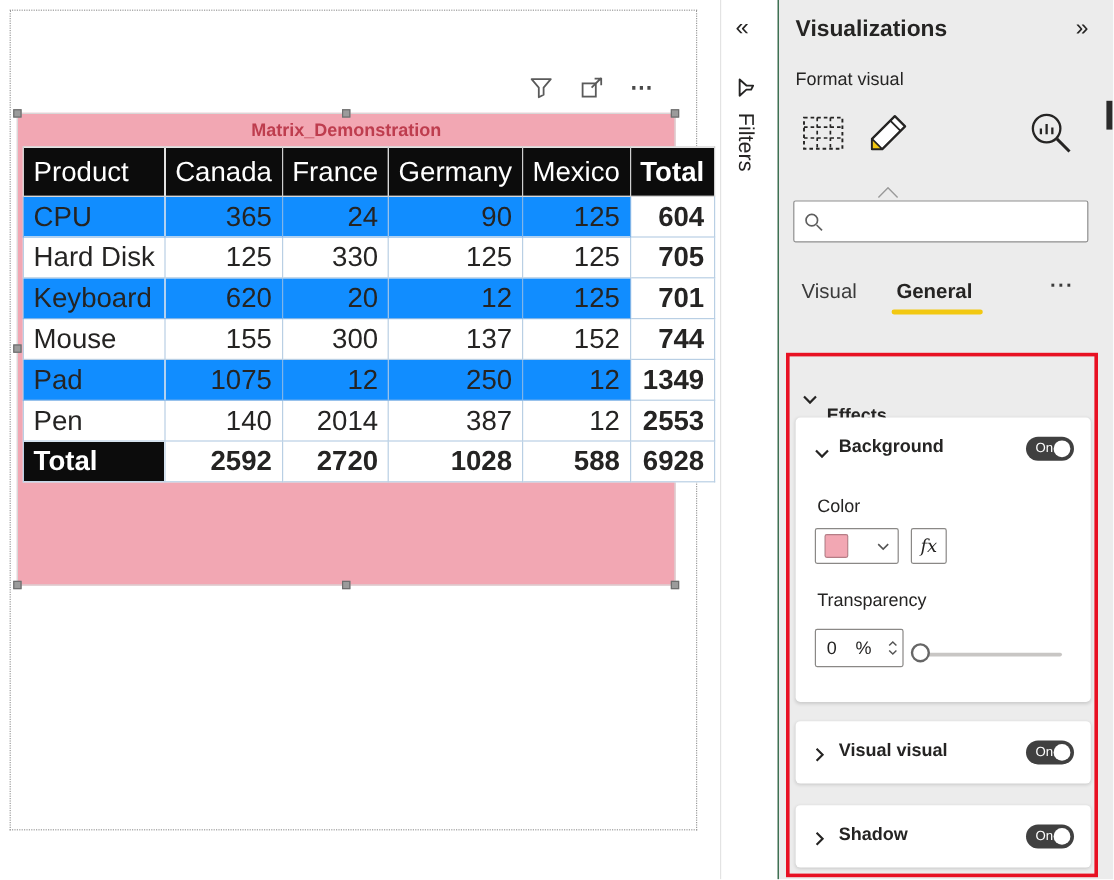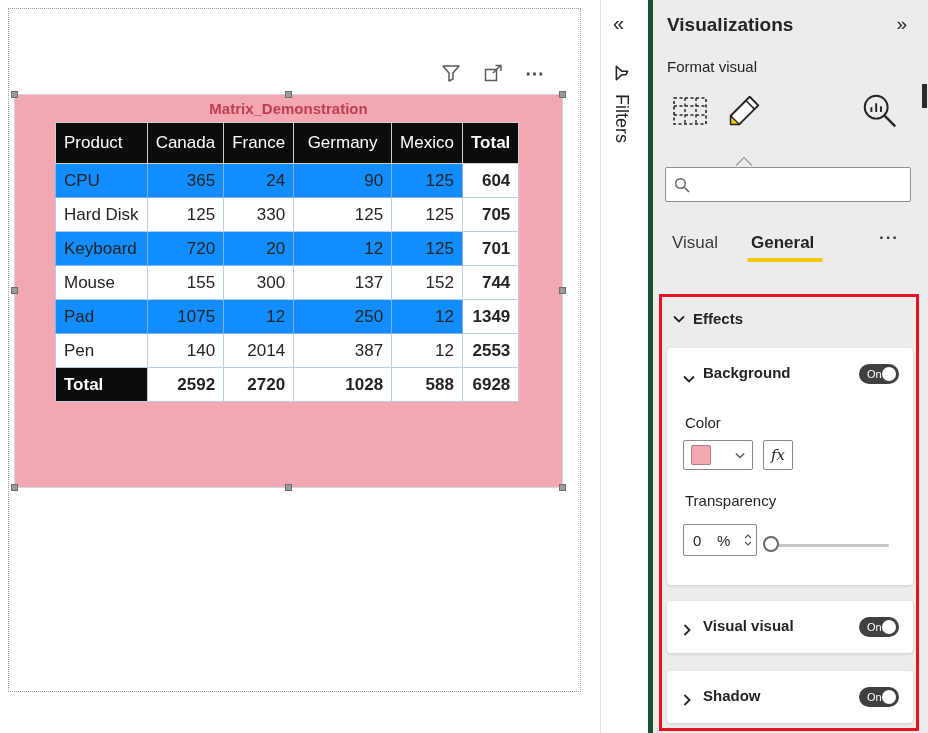--- a/index.html
+++ b/index.html
@@ -13,56 +13,56 @@
   .page-outline{position:absolute;left:8px;top:8px;width:571px;height:682px;border:1px dotted #9a9a9a;}
   .vis-toolbar{position:absolute;left:438px;top:60px;display:flex;gap:16px;align-items:center;}
   .vis-toolbar .tb{width:26px;height:26px;display:flex;align-items:center;justify-content:center;cursor:pointer;}
   .more-dots{font-size:19px;font-weight:700;color:#4a4a4a;letter-spacing:1px;}
   .visual{position:absolute;left:14px;top:94px;width:547px;height:392px;background:var(--pink);border:1px solid #d8d8d8;}
   .handle{position:absolute;width:7px;height:7px;background:#9b9b9b;border:1px solid #6e6e6e;box-sizing:border-box;}
   .h-nw{left:-4px;top:-4px}.h-n{left:calc(50% - 4px);top:-4px}.h-ne{right:-4px;top:-4px}
   .h-w{left:-4px;top:calc(50% - 4px)}.h-e{right:-4px;top:calc(50% - 4px)}
   .h-sw{left:-4px;bottom:-4px}.h-s{left:calc(50% - 4px);bottom:-4px}.h-se{right:-4px;bottom:-4px}
   .visual-title{position:absolute;top:5px;left:0;right:0;text-align:center;font-size:15px;font-weight:700;color:var(--title-red);}
-  table.matrix{position:absolute;left:4px;top:27px;border-collapse:collapse;table-layout:fixed;font-size:17px;background:#fff;margin-left:36px;}
+  table.matrix{position:absolute;left:4px;top:27px;border-collapse:collapse;table-layout:fixed;font-size:23px;background:#fff;}
   .matrix th{background:#0c0c0c;color:#fff;font-weight:400;height:40px;padding:0 8px;text-align:center;border:1px solid #cfcfcf;overflow:hidden;white-space:nowrap;}
   .matrix th.c-first{text-align:left;}
   .matrix th.c-last{font-weight:700;}
   .matrix td{height:33px;padding:0 8px;border:1px solid #b9cfe4;background:#fff;text-align:right;overflow:hidden;white-space:nowrap;}
   .matrix td.rowlabel{text-align:left;}
   .matrix tr.alt td{background:var(--row-blue);border-color:#7fb4e8;}
   .matrix tr.alt td.totcol{background:#fff;border-color:#b9cfe4;}
   .matrix td.totcol{font-weight:700;}
   .matrix tr.totalrow td{font-weight:700;}
   .matrix tr.totalrow td.rowlabel{background:#0c0c0c;color:#fff;}
   
   .filters{position:absolute;left:600px;top:0;width:47px;height:733px;background:#fff;border-left:1px solid #e3e3e3;}
   .filters .chev{position:absolute;left:12px;top:12px;font-size:20px;color:#252423;cursor:pointer;}
   .filters .f-icon{position:absolute;left:12px;top:64px;cursor:pointer;}
   .filters-label{position:absolute;left:10px;top:94px;writing-mode:vertical-rl;font-size:18px;color:#252423;}
   
-  .viz{position:absolute;left:648px;top:0;width:280px;height:733px;background:#ececec;border-left:5px solid #14532d;box-sizing:border-box;}
+  .viz{position:absolute;left:648px;top:0;width:280px;height:733px;background:#ececec;border-left:1px solid #14532d;box-sizing:border-box;}
   .viz-title{position:absolute;left:14px;top:14px;font-size:19px;font-weight:600;}
   .viz-collapse{position:absolute;right:21px;top:13px;font-size:19px;cursor:pointer;}
   .viz-sub{position:absolute;left:14px;top:58px;font-size:15px;}
   .vi{position:absolute;top:90px;width:42px;height:42px;display:flex;align-items:center;justify-content:center;cursor:pointer;}
   .vi1{left:16px}.vi2{left:70px}.vi3{left:206px}
   .scroll-thumb{position:absolute;right:1px;top:84px;width:5px;height:24px;background:#2b2b2b;}
   .caret-notch{position:absolute;left:82px;top:152px;}
   .searchbox{position:absolute;left:12px;top:167px;width:246px;height:35px;background:#fff;border:1px solid #8f8f8f;border-radius:2px;box-sizing:border-box;display:flex;align-items:center;padding:0 8px;gap:8px;}
   .searchbox input{border:none;outline:none;flex:1;font-family:"Liberation Sans",sans-serif;font-size:17px;color:#333;background:transparent;}
   .searchbox input::placeholder{color:#616161;}
   .tab{position:absolute;top:233px;font-size:17px;cursor:pointer;}
   .tab-visual{left:19px;color:#3b3b3b;}
   .tab-general{left:98px;font-weight:700;color:#252423;}
   .tab-underline{position:absolute;left:94px;top:258px;width:76px;height:4px;background:var(--yellow);border-radius:2px;}
   .tabs-more{position:absolute;left:226px;top:228px;font-size:17px;font-weight:700;color:#3b3b3b;cursor:pointer;letter-spacing:1px;}
   .red-box{position:absolute;left:6px;top:294px;width:260px;height:437px;border:3px solid var(--red);box-sizing:border-box;pointer-events:none;}
   .effects-header{position:absolute;left:20px;top:310px;display:flex;align-items:center;gap:8px;cursor:pointer;}
-  .effects-header .lbl{font-size:15px;font-weight:700;}
+  .effects-header .lbl{font-size:15px;font-weight:700;margin-top:28px;}
   .card{position:absolute;left:14px;width:246px;background:#fff;border-radius:4px;box-shadow:0 1px 3px rgba(0,0,0,.14);box-sizing:border-box;}
   .card1{top:348px;height:237px;padding-left:24px;}
   .card2{top:601px;height:52px;}
   .card3{top:671px;height:52px;}
   .card-head{position:absolute;left:0;top:0;right:0;height:52px;}
   .card-head .cchev{position:absolute;left:16px;top:21px;}
   .card-head .clbl{position:absolute;left:36px;top:16px;font-size:15px;font-weight:700;}
   .toggle{position:absolute;right:14px;top:16px;width:40px;height:20px;border-radius:10px;background:#404040;cursor:pointer;}
   .toggle .on-lbl{position:absolute;left:8px;top:4px;font-size:11px;color:#fff;}
   .toggle .knob{position:absolute;right:3px;top:3px;width:14px;height:14px;border-radius:50%;background:#fff;}
@@ -146,21 +146,21 @@
             <tr>
               <td class="rowlabel">Hard Disk</td>
               <td>125</td>
               <td>330</td>
               <td>125</td>
               <td>125</td>
               <td class="totcol">705</td>
             </tr>
             <tr class="alt">
               <td class="rowlabel">Keyboard</td>
-              <td>720</td>
+              <td>620</td>
               <td>20</td>
               <td>12</td>
               <td>125</td>
               <td class="totcol">701</td>
             </tr>
             <tr>
               <td class="rowlabel">Mouse</td>
               <td>155</td>
               <td>300</td>
               <td>137</td>

